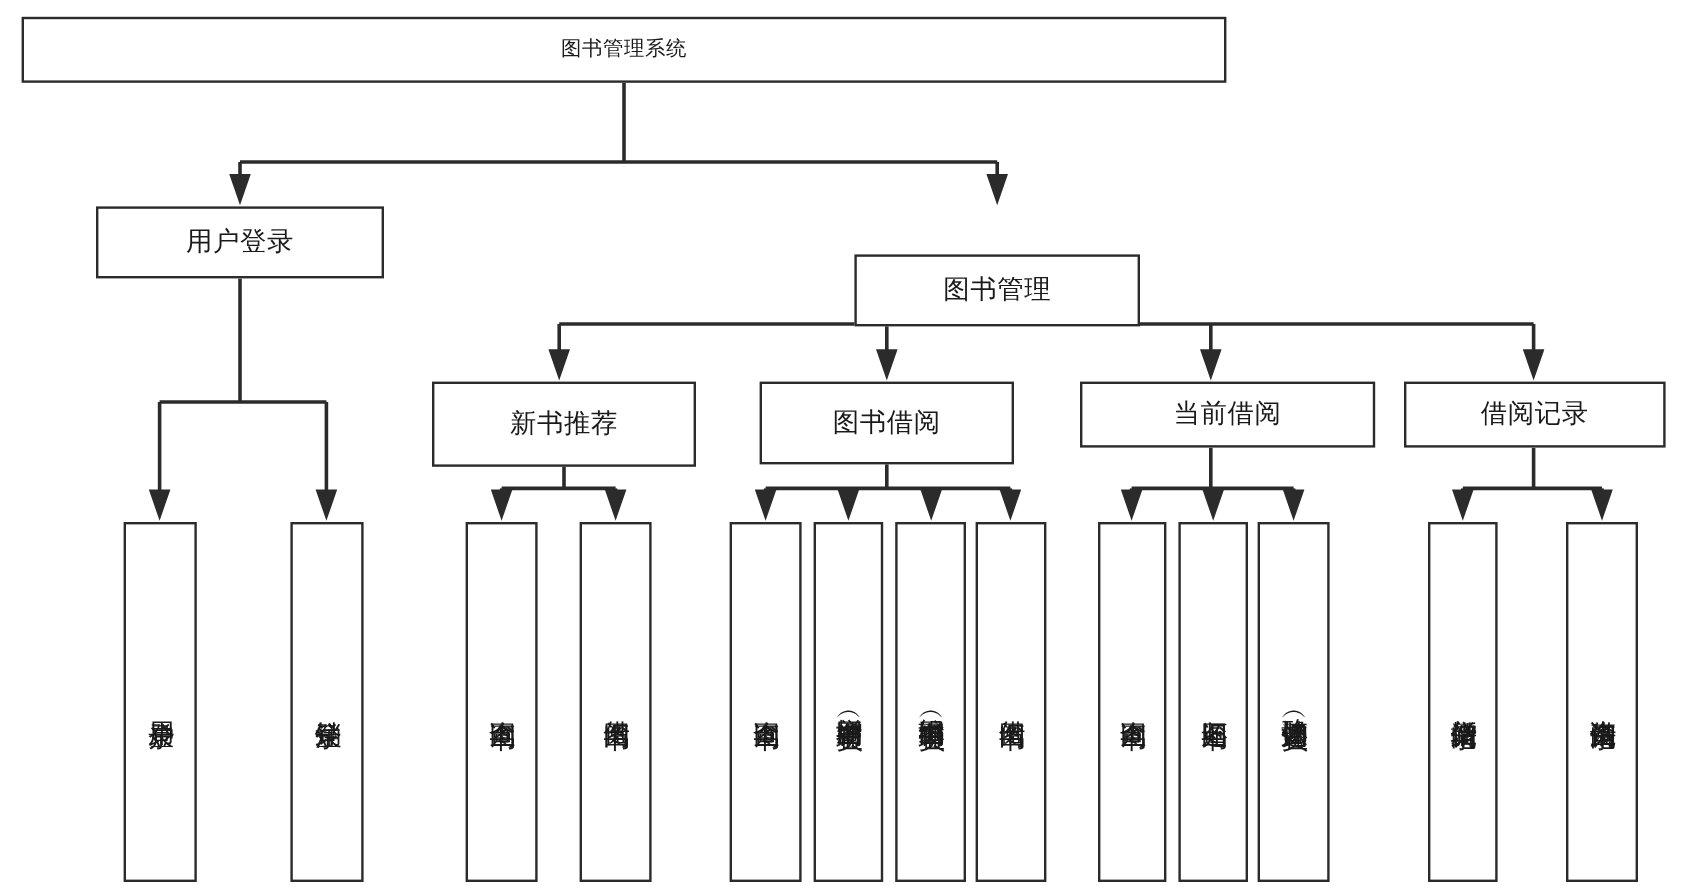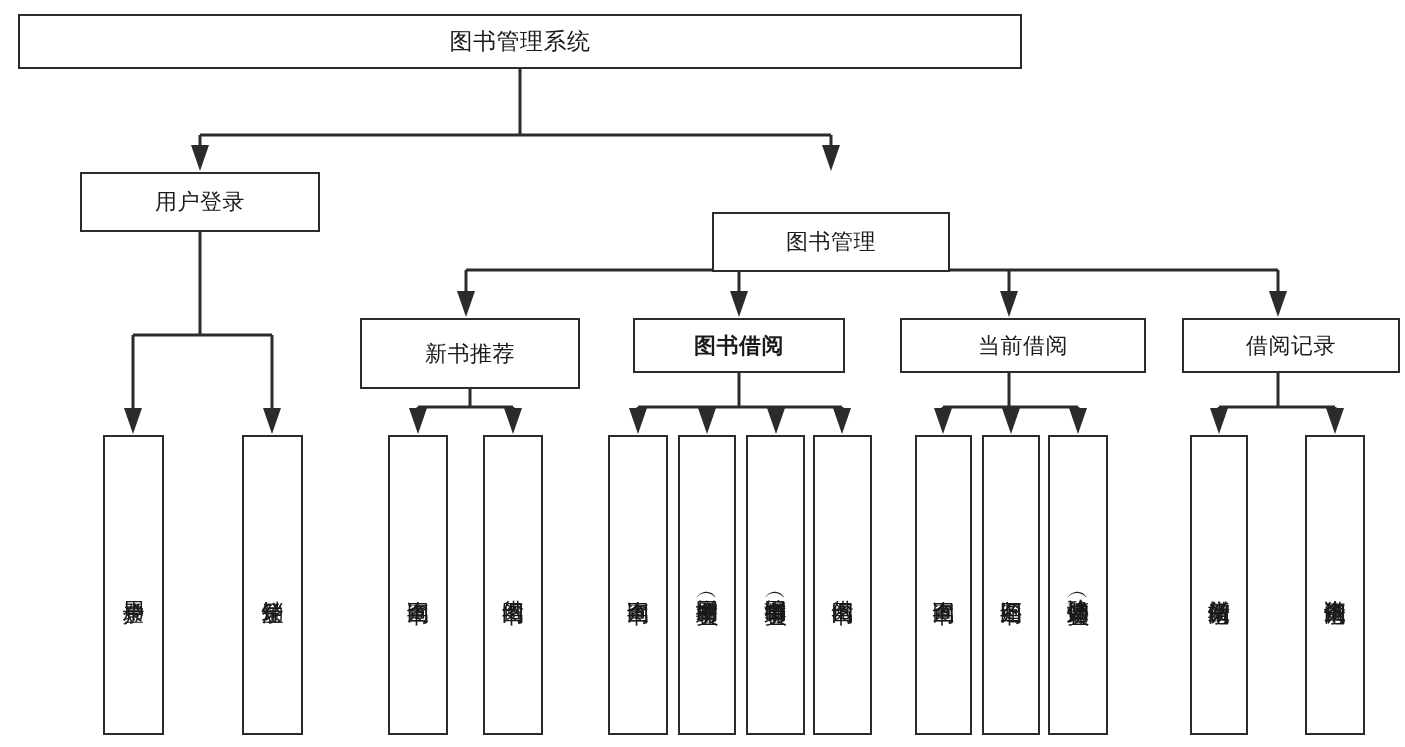--- a/index.html
+++ b/index.html
@@ -42,21 +42,21 @@
   }
   .node-box.vertical .node-label {
     writing-mode: vertical-rl;
     text-orientation: upright;
     white-space: normal;
     font-size: 22px;
     line-height: 1.18;
     letter-spacing: 1px;
     max-height: 100%;
   }
-  .node-box.root .node-label { font-size: 23px; }
+  .node-box.root .node-label { font-size: 17px; }
   .node-box.level2 .node-label { font-size: 22px; }
   .node-box.level3 .node-label { font-size: 22px; }
   #watermark {
     position: absolute;
     right: 8px;
     bottom: 6px;
     font-size: 19px;
     color: #b8b8b8;
     letter-spacing: 1px;
     white-space: nowrap;
@@ -133,27 +133,27 @@
       </div>
       <div class="node-box level2" style="left: 80px; top: 172px; width: 240px; height: 60px;">
         <span class="node-label">用户登录</span>
       </div>
       <div class="node-box level2" style="left: 712px; top: 172px; width: 238px; height: 60px; margin-top: 40px;">
         <span class="node-label">图书管理</span>
       </div>
       <div class="node-box level3" style="left: 360px; top: 318px; width: 220px; height: 71px;">
         <span class="node-label">新书推荐</span>
       </div>
-      <div class="node-box level3" style="left: 633px; top: 318px; width: 212px; height: 55px; font-weight: bold;">
+      <div class="node-box level3" style="left: 633px; top: 318px; width: 212px; height: 69px;">
         <span class="node-label">图书借阅</span>
       </div>
       <div class="node-box level3" style="left: 900px; top: 318px; width: 246px; height: 55px;">
         <span class="node-label">当前借阅</span>
       </div>
-      <div class="node-box level3" style="left: 1170px; top: 318px; width: 218px; height: 55px; margin-left: 12px;">
+      <div class="node-box level3" style="left: 1170px; top: 318px; width: 218px; height: 55px;">
         <span class="node-label">借阅记录</span>
       </div>
       <div class="node-box leaf vertical" style="left: 103px; top: 435px; width: 61px; height: 300px;">
         <span class="node-label">用户登录</span>
       </div>
       <div class="node-box leaf vertical" style="left: 242px; top: 435px; width: 61px; height: 300px;">
         <span class="node-label">注销登录</span>
       </div>
       <div class="node-box leaf vertical" style="left: 388px; top: 435px; width: 60px; height: 300px;">
         <span class="node-label">查询图书</span>

